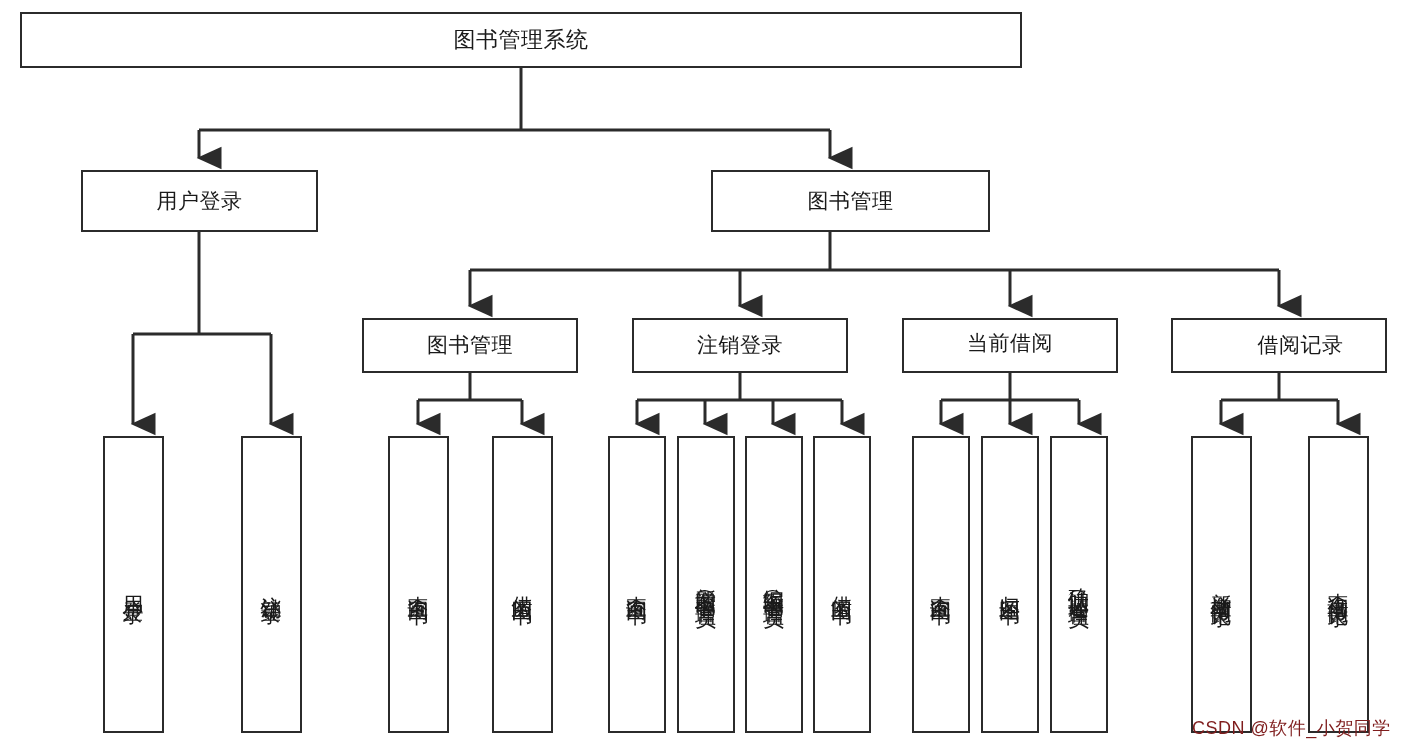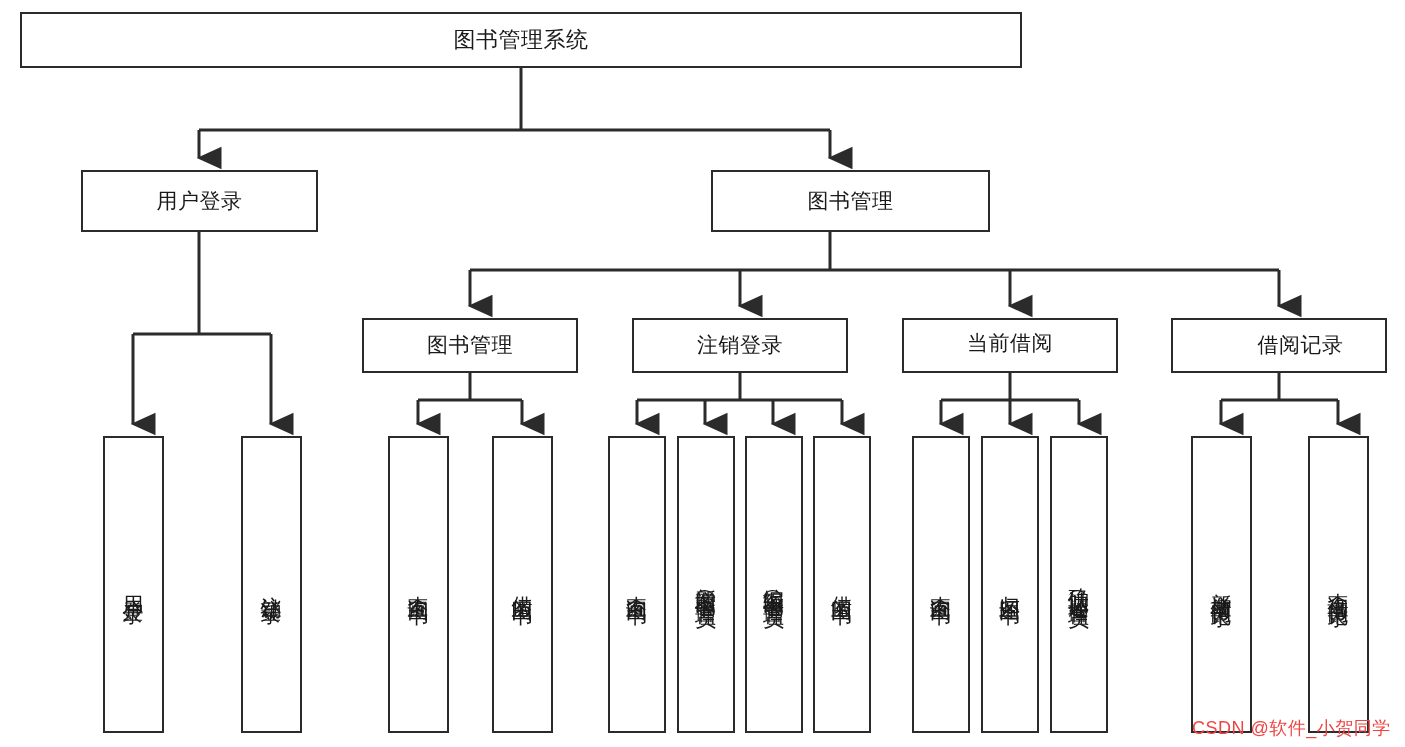--- a/index.html
+++ b/index.html
@@ -63,21 +63,21 @@
     font-size: 21px;
     line-height: 1.0;
     letter-spacing: 3px;
     max-height: 100%;
     white-space: nowrap;
     overflow: visible;
   }
   .watermark {
     position: absolute;
     font-size: 18px;
-    color: #ef4444;
+    color: #7f1d1d;
     white-space: nowrap;
     z-index: 5;
     letter-spacing: 0.5px;
   }
 </style>
 </head>
 <body>
 
 <div id="canvas">
 

